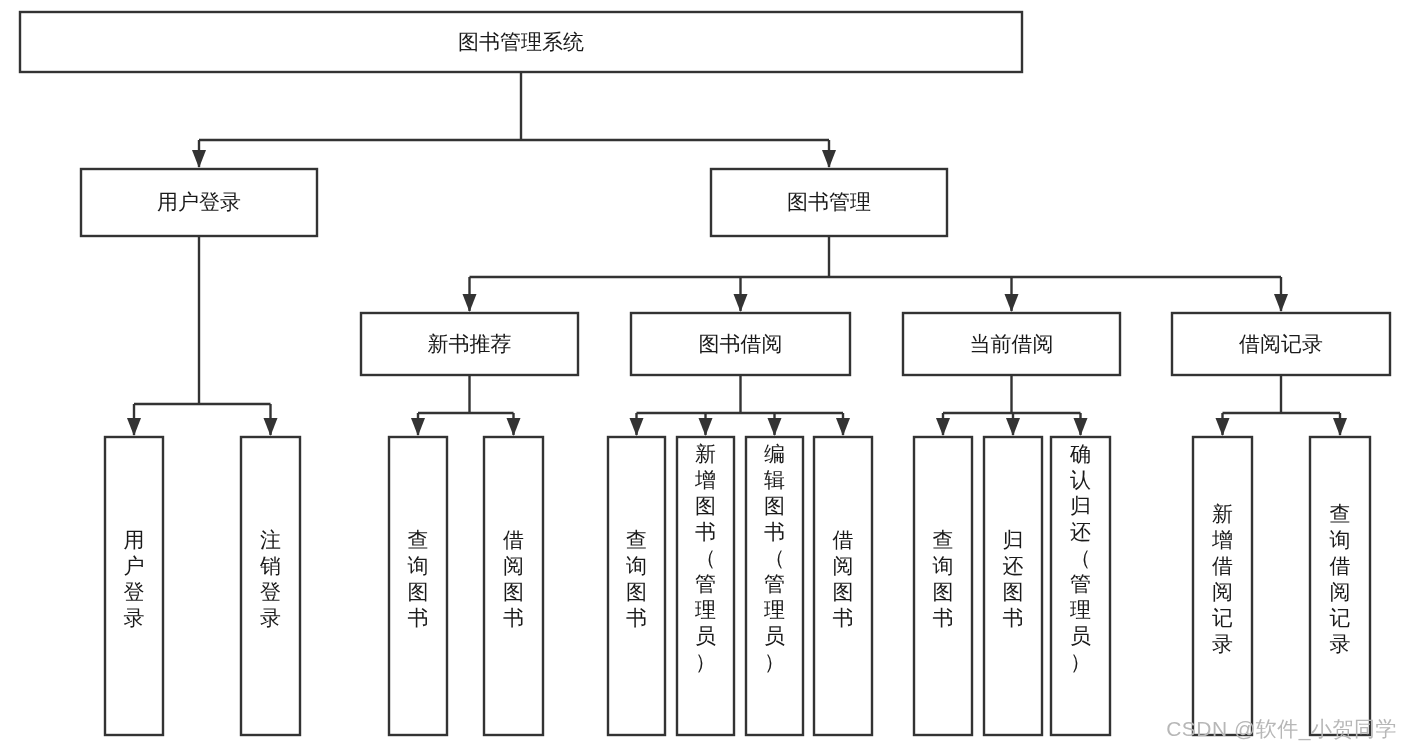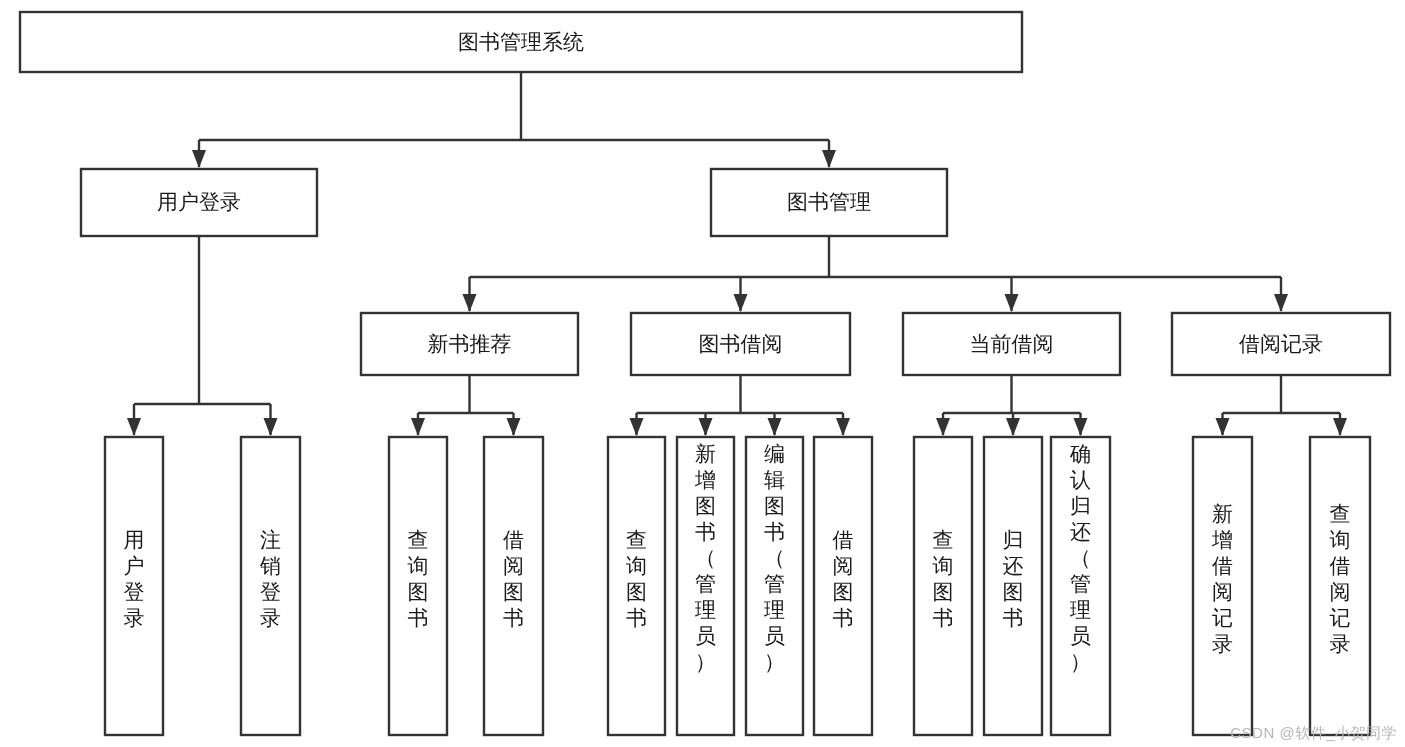--- a/index.html
+++ b/index.html
@@ -33,21 +33,21 @@
     fill:#1a1a1a;
     font-family:"Liberation Sans", sans-serif;
     font-size:21px;
     text-anchor:middle;
   }
   .watermark {
     position:absolute;
     right:8px;
     bottom:4px;
     font-family:"Liberation Sans", sans-serif;
-    font-size:15px;
+    font-size:21px;
     color:#b7b7b7;
     letter-spacing:0.5px;
     white-space:nowrap;
     pointer-events:none;
   }
 </style>
 </head>
 <body>
 
 <svg id="chart" viewBox="0 0 1405 747" xmlns="http://www.w3.org/2000/svg">

